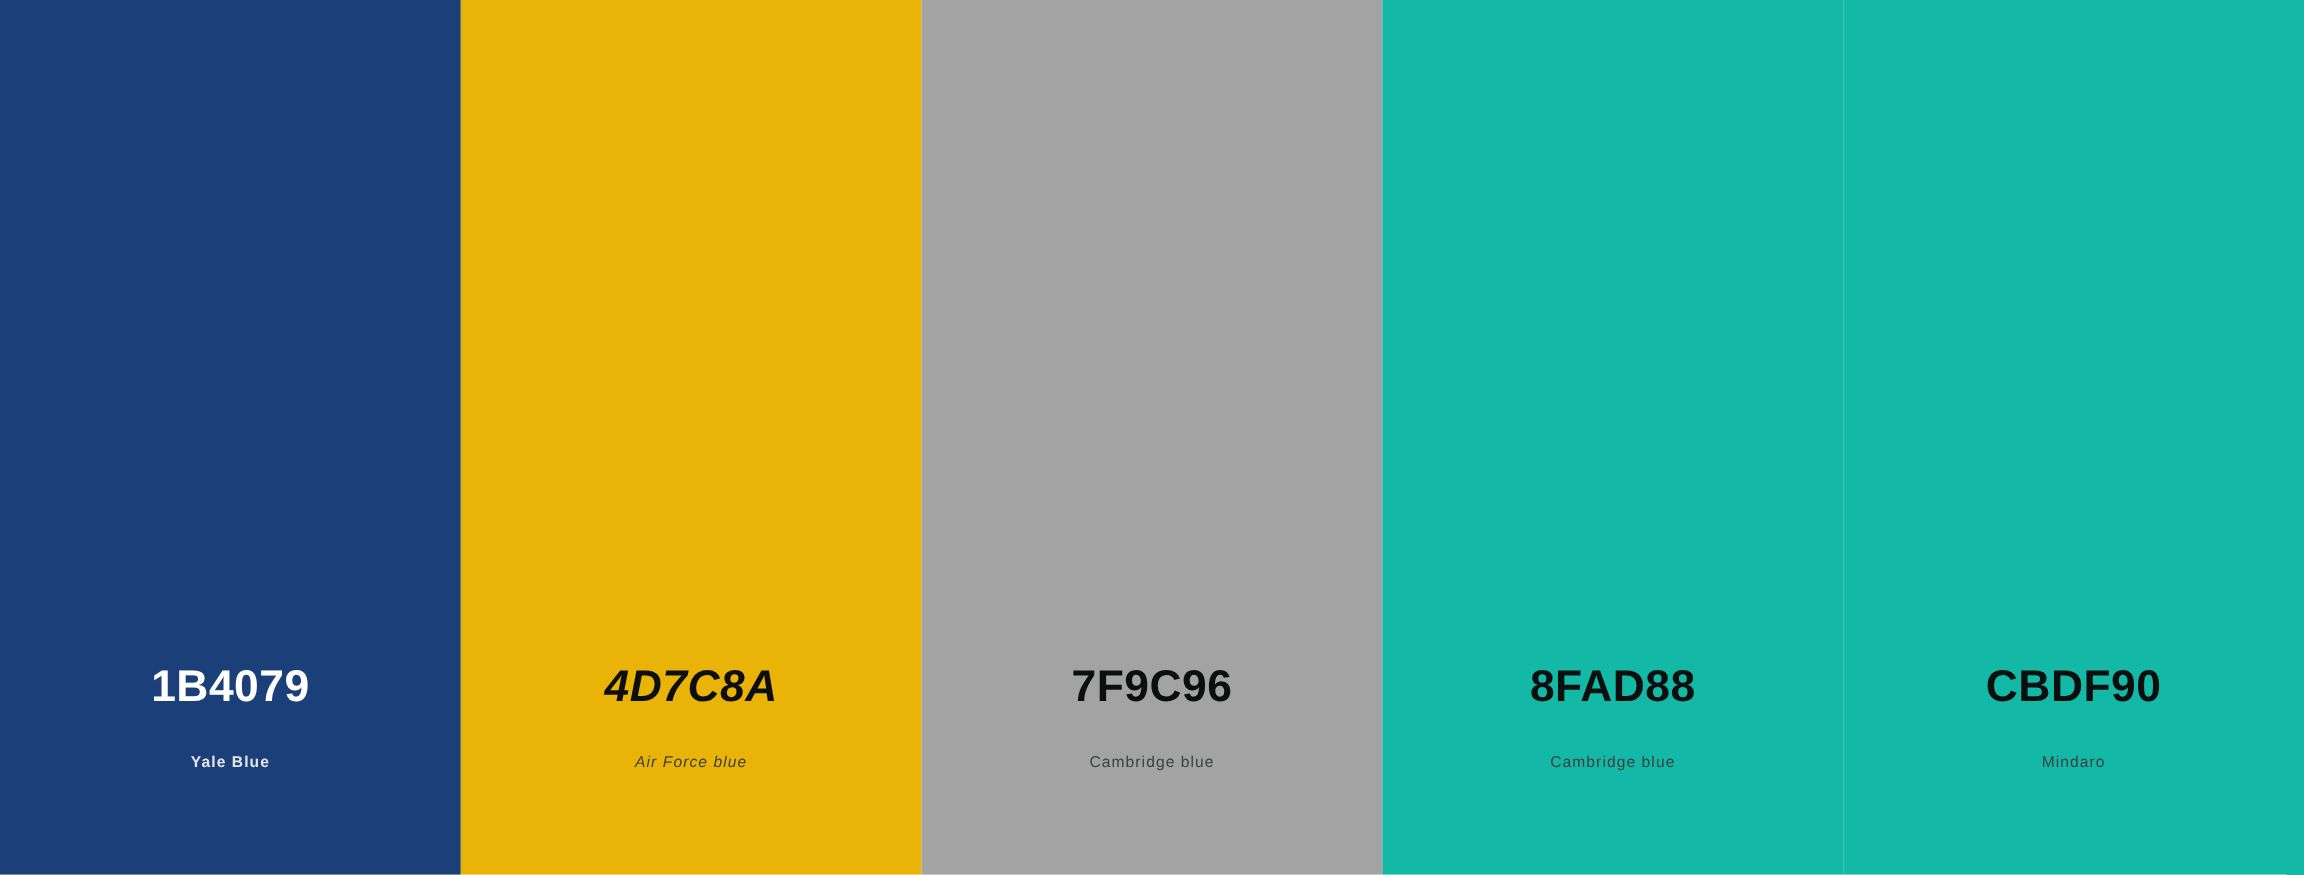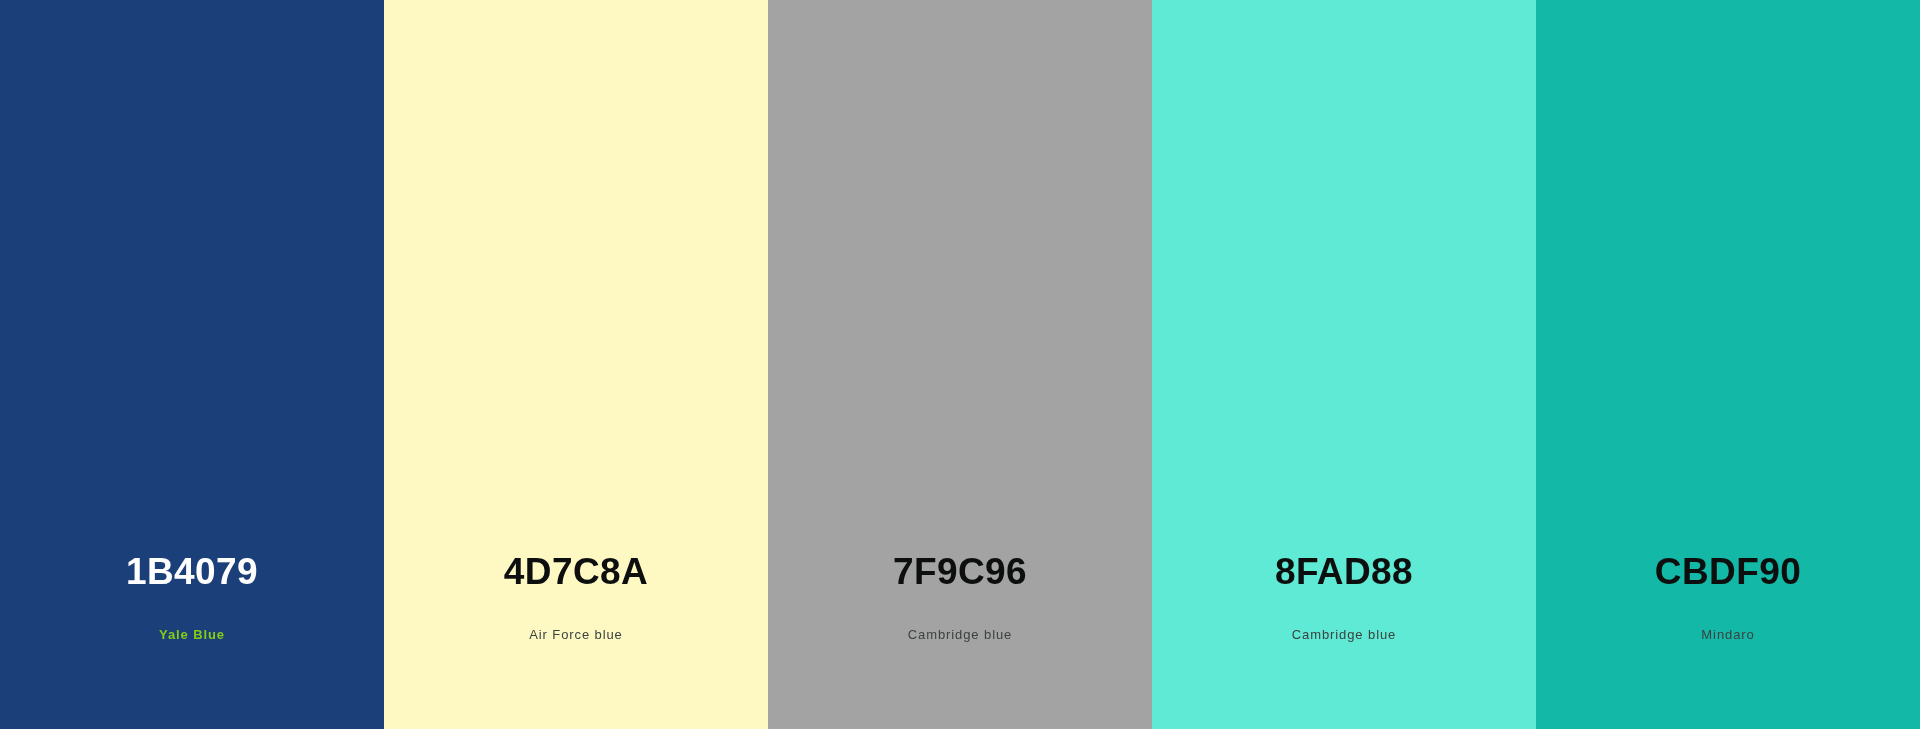--- a/index.html
+++ b/index.html
@@ -61,54 +61,54 @@
     letter-spacing: 0.9px;
     margin: 0;
     text-align: center;
     white-space: nowrap;
     user-select: text;
   }
 
   
   .swatch.on-dark .hex-code { color: #ffffff; }
   .swatch.on-dark .color-name {
-    color: #84cc16;
+    color: #e5e5e5;
     font-weight: bold;
   }
 
   
   .swatch.on-light .hex-code { color: #0d0f0f; }
   .swatch.on-light .color-name {
     color: #3b4240;
     font-weight: normal;
   }
 </style>
 </head>
 <body>
 
 <div id="palette">
     <div class="swatch on-dark" style="background-color: rgb(27, 64, 121);">
       <div class="swatch-inner">
         <div class="hex-code">1B4079</div>
         <div class="color-name">Yale Blue</div>
       </div>
     </div>
-    <div class="swatch on-light" style="background-color: #fef9c3;">
+    <div class="swatch on-light" style="background-color: #eab308; font-style: italic;">
       <div class="swatch-inner">
         <div class="hex-code">4D7C8A</div>
         <div class="color-name">Air Force blue</div>
       </div>
     </div>
     <div class="swatch on-light" style="background-color: #a3a3a3;">
       <div class="swatch-inner">
         <div class="hex-code">7F9C96</div>
         <div class="color-name">Cambridge blue</div>
       </div>
     </div>
-    <div class="swatch on-light" style="background-color: #5eead4;">
+    <div class="swatch on-light" style="background-color: #14b8a6;">
       <div class="swatch-inner">
         <div class="hex-code">8FAD88</div>
         <div class="color-name">Cambridge blue</div>
       </div>
     </div>
     <div class="swatch on-light" style="background-color: #14b8a6;">
       <div class="swatch-inner">
         <div class="hex-code">CBDF90</div>
         <div class="color-name">Mindaro</div>
       </div>

